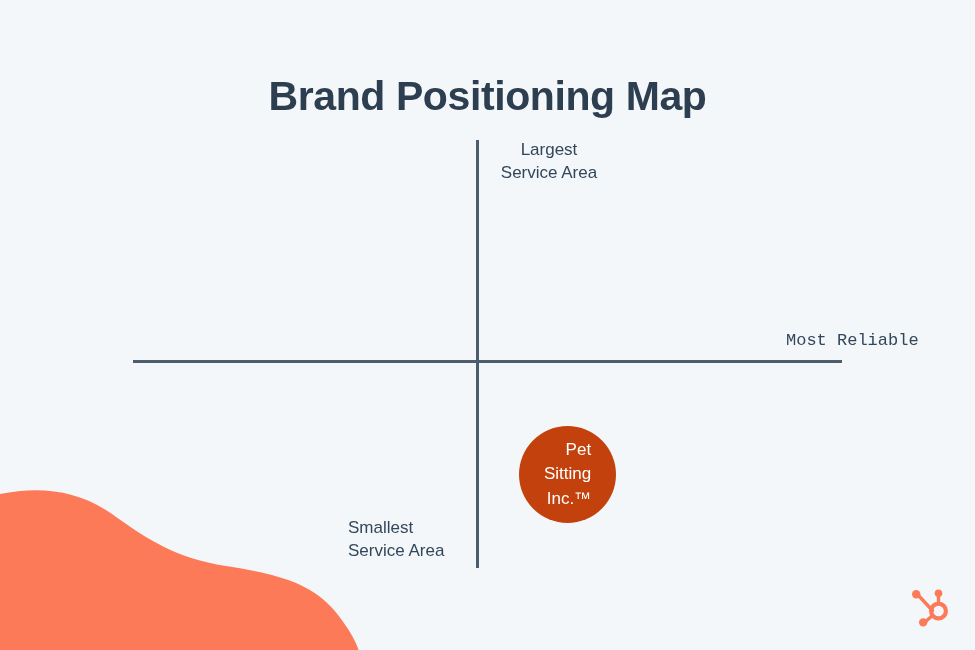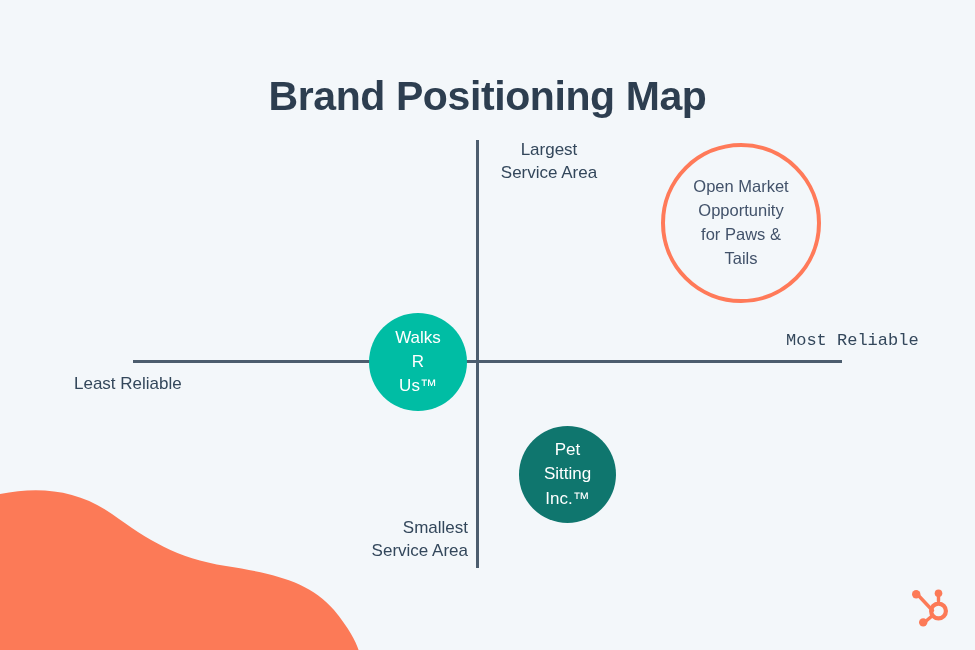--- a/index.html
+++ b/index.html
@@ -75,21 +75,21 @@
   }
   .lbl-top {
     left: 489px;
     top: 139px;
     text-align: center;
     width: 120px;
   }
   .lbl-bottom {
     left: 348px;
     top: 517px;
-    text-align: right;
+    text-align: left;
     width: 120px;
   }
   .lbl-left {
     left: 74px;
     top: 373px;
     text-align: left;
   }
   .lbl-right {
     left: 786px;
     top: 330px;
@@ -175,42 +175,30 @@
 
   <div class="title" style="color: rgb(45, 62, 80);">Brand Positioning Map</div>
 
   <div class="axis-h" style="background: rgb(76, 93, 110);"></div>
   <div class="axis-v" style="background: rgb(76, 93, 110);"></div>
 
   <div class="axis-label lbl-top">Largest
 Service Area</div>
   <div class="axis-label lbl-bottom">Smallest
 Service Area</div>
-  <div class="axis-label lbl-left">Least Reliable</div>
   <div class="axis-label lbl-right">Most Reliable</div>
 
 
-  <div class="circle c-walks" style="background: rgb(0, 189, 164);">
-    <span class="c-text" style="color: rgb(255, 255, 255);">Walks
-R
-Us™</span>
-  </div>
-
-  <div class="circle c-pet" style="background: #0f766e;">
+
+  <div class="circle c-pet" style="background: #c2410c; text-align: right;">
     <span class="c-text" style="color: rgb(255, 255, 255);">Pet
 Sitting
 Inc.™</span>
   </div>
 
-  <div class="circle c-open" style="background: transparent; border-color: rgb(255, 122, 89);">
-    <span class="c-text" style="color: rgb(66, 82, 106);">Open Market
-Opportunity
-for Paws &amp;
-Tails</span>
-  </div>
 
   <svg class="logo" viewBox="0 0 44 44">
     <g fill="none" stroke="#fc7a57" stroke-width="3.4" stroke-linecap="round">
       <line x1="9.5" y1="8.5" x2="24.5" y2="24.5"></line>
       <line x1="30.5" y1="8.5" x2="30.5" y2="15"></line>
       <line x1="17.5" y1="35.5" x2="24" y2="30"></line>
     </g>
     <circle cx="30.5" cy="25" r="7.4" fill="none" stroke="#fc7a57" stroke-width="4.2"></circle>
     <circle cx="8.2" cy="8.2" r="4.2" fill="#fc7a57"></circle>
     <circle cx="30.5" cy="7.2" r="3.8" fill="#fc7a57"></circle>

